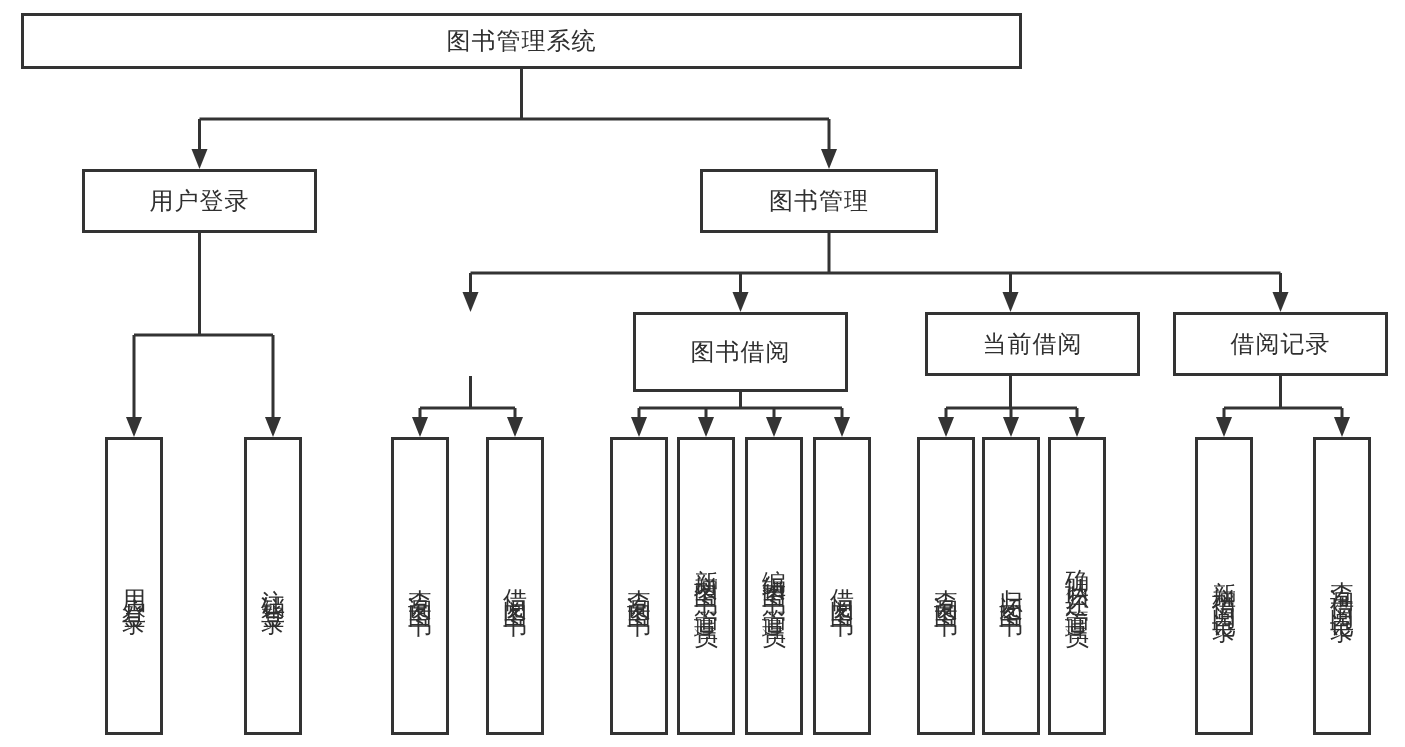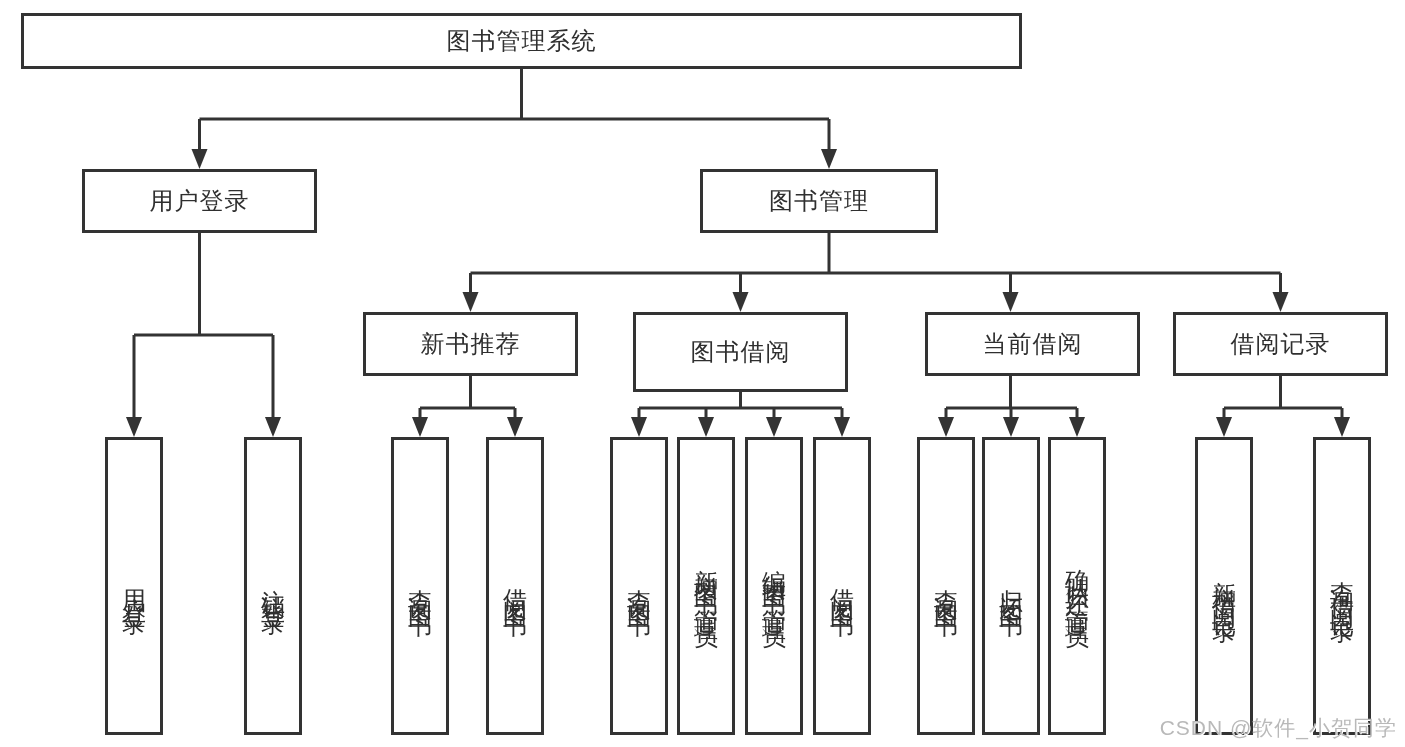--- a/index.html
+++ b/index.html
@@ -92,21 +92,20 @@
       <polygon points="1216,417 1232,417 1224,437"></polygon>
       <polygon points="1334,417 1350,417 1342,437"></polygon>
     </g>
   </svg>
 
   <div class="node" style="left:21px; top:13px; width:1001px; height:56px;">图书管理系统</div>
 
   <div class="node" style="left:82px; top:169px; width:235px; height:64px;">用户登录</div>
   <div class="node" style="left:700px; top:169px; width:238px; height:64px;">图书管理</div>
 
-  <div class="node" style="left:363px; top:312px; width:215px; height:64px;">新书推荐</div>
   <div class="node" style="left:633px; top:312px; width:215px; height:80px;">图书借阅</div>
   <div class="node" style="left:903px; top:312px; width:215px; height:64px;margin-left:22px;">当前借阅</div>
   <div class="node" style="left:1173px; top:312px; width:215px; height:64px;">借阅记录</div>
 
   <div class="node vertical" style="left:105px; top:437px; width:58px; height:298px;">用户登录</div>
   <div class="node vertical" style="left:244px; top:437px; width:58px; height:298px;">注销登录</div>
 
   <div class="node vertical" style="left:391px; top:437px; width:58px; height:298px;">查询图书</div>
   <div class="node vertical" style="left:486px; top:437px; width:58px; height:298px;">借阅图书</div>
 
@@ -115,15 +114,14 @@
   <div class="node vertical" style="left:745px; top:437px; width:58px; height:298px;">编辑图书（管理员）</div>
   <div class="node vertical" style="left:813px; top:437px; width:58px; height:298px;">借阅图书</div>
 
   <div class="node vertical" style="left:917px; top:437px; width:58px; height:298px;">查询图书</div>
   <div class="node vertical" style="left:982px; top:437px; width:58px; height:298px;">归还图书</div>
   <div class="node vertical" style="left:1048px; top:437px; width:58px; height:298px;">确认归还（管理员）</div>
 
   <div class="node vertical" style="left:1195px; top:437px; width:58px; height:298px;">新增借阅记录</div>
   <div class="node vertical" style="left:1313px; top:437px; width:58px; height:298px;">查询借阅记录</div>
 
-  <div id="watermark">CSDN @软件_小贺同学</div>
 
 </div>
 
 </body></html>

